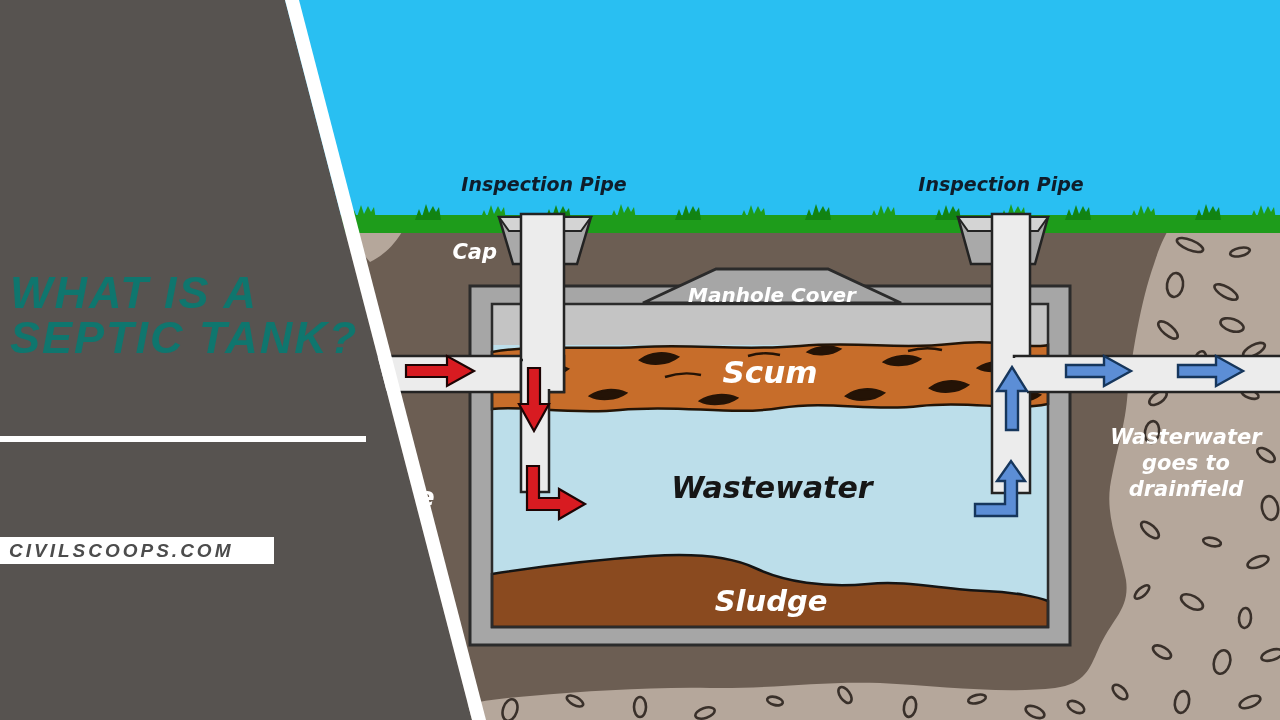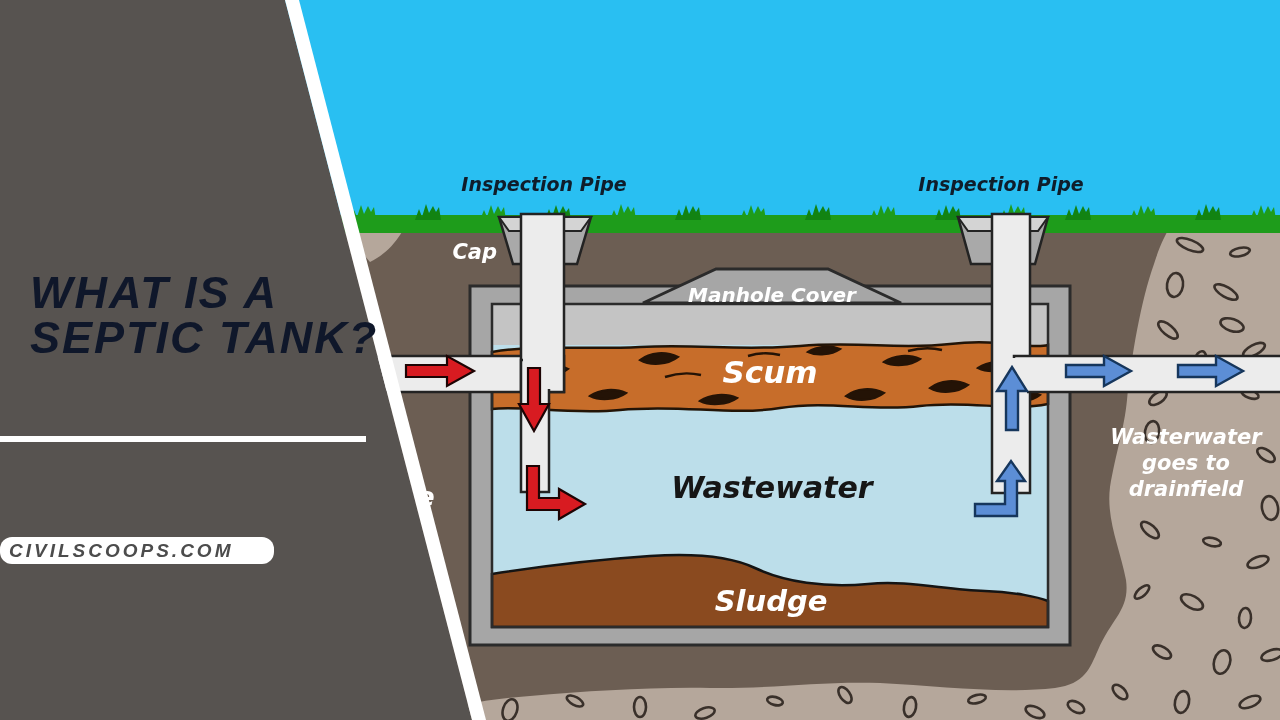--- a/index.html
+++ b/index.html
@@ -33,25 +33,25 @@
   text{font-family:"DejaVu Sans","Liberation Sans",sans-serif;font-weight:bold;}
   .lab-dark{fill:var(--label_dark,#0f1d2b);}
   .lab-white{fill:#ffffff;}
   .lab-ink{fill:#161616;}
 
   
   .panel{position:absolute;inset:0;background:var(--panel,#575350);
     clip-path:polygon(0 0,285px 0,472px 720px,0 720px);z-index:2;}
   .stripe{position:absolute;inset:0;background:#ffffff;
     clip-path:polygon(285px 0,299px 0,486px 720px,472px 720px);z-index:2;}
-  .title{position:absolute;left:10px;top:270px;z-index:3;color:#0f172a;
-    font-weight:bold;font-size:45px;line-height:45px;letter-spacing:2px;white-space:nowrap;margin-left:20px;}
+  .title{position:absolute;left:10px;top:270px;z-index:3;color:#0f766e;
+    font-weight:bold;font-size:45px;line-height:45px;letter-spacing:2px;white-space:nowrap;}
   .rule{position:absolute;left:0;top:436px;width:366px;height:6px;background:#fff;z-index:3;}
   .sitebar{position:absolute;left:0;top:537px;width:274px;height:27px;background:#fff;z-index:3;
-    display:flex;align-items:center;padding-left:9px;box-sizing:border-box;border-radius:12px;}
+    display:flex;align-items:center;padding-left:9px;box-sizing:border-box;}
   .sitebar span{color:var(--website_text,#4c4c4c);font-weight:bold;font-size:19px;letter-spacing:3px;}
 </style>
 </head>
 <body>
 
 <div class="stage">
 
 <svg width="1280" height="720" viewBox="0 0 1280 720">
 
   <rect class="sky" x="270" y="0" width="1012" height="234"></rect>

